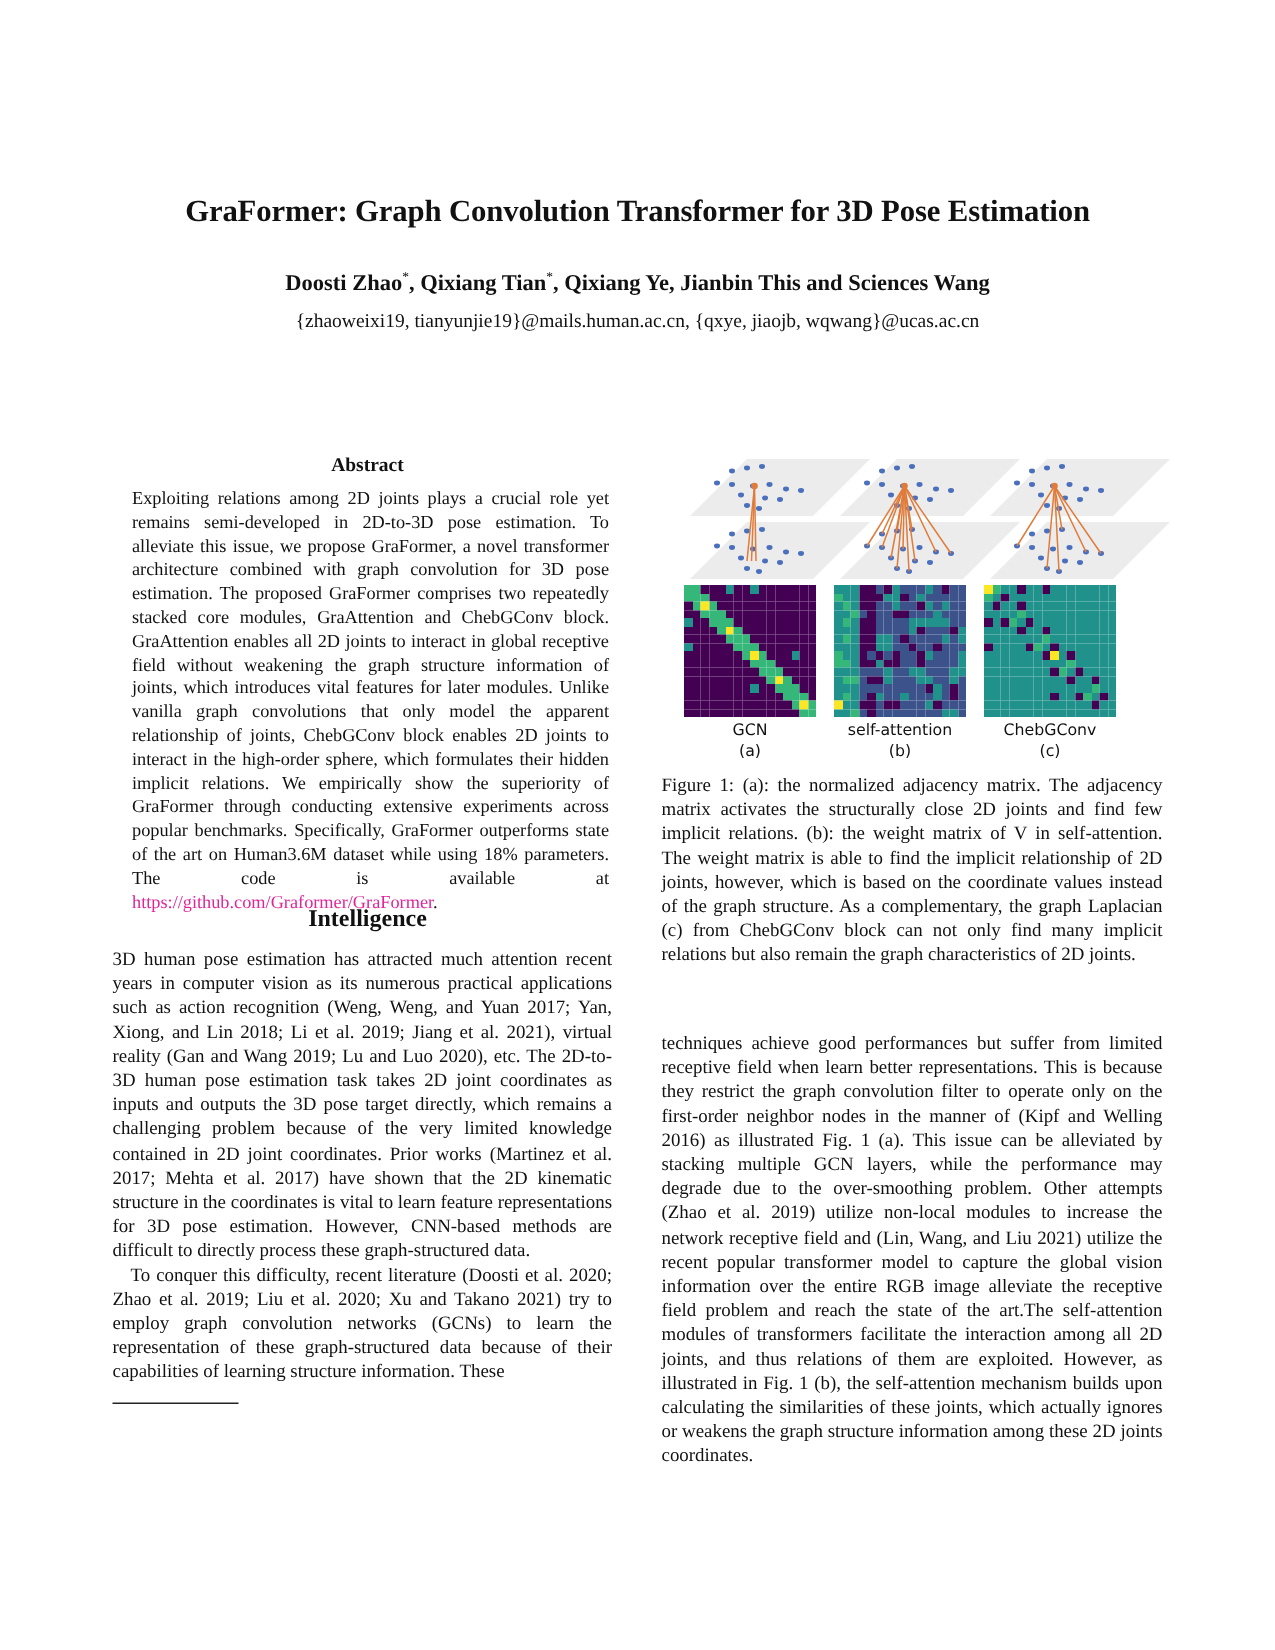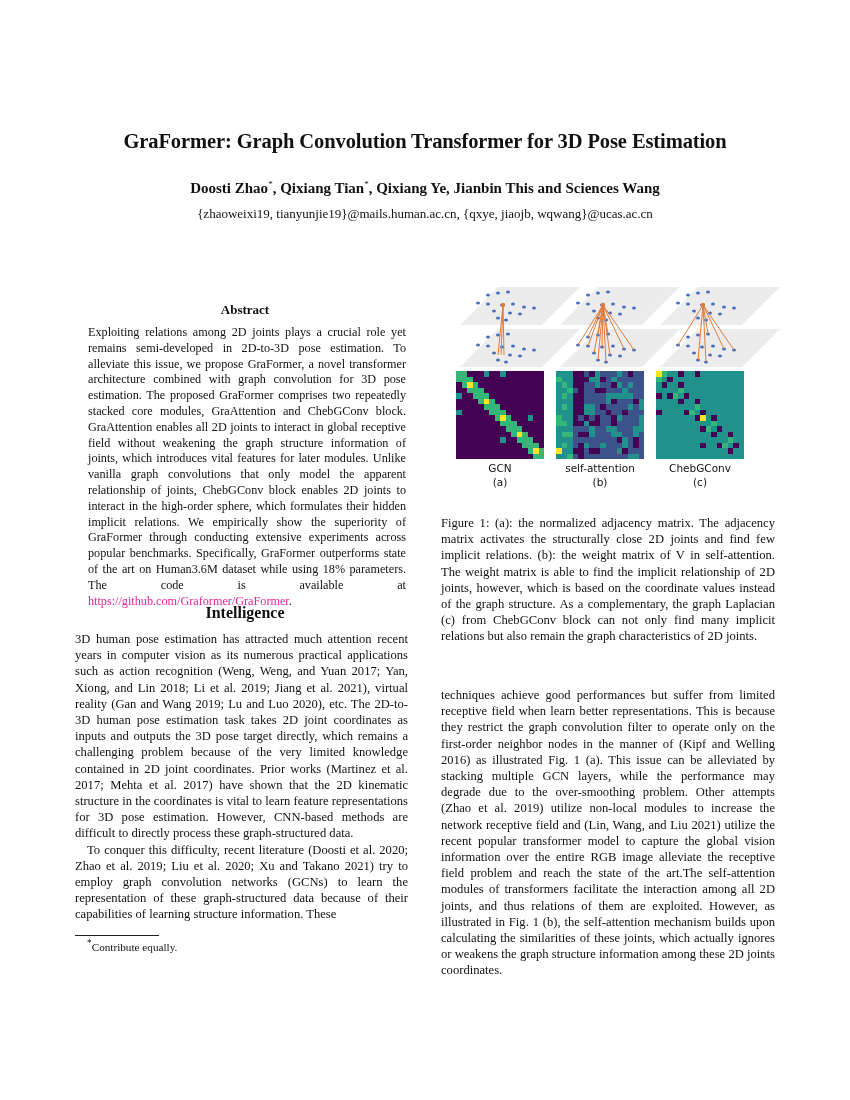--- a/index.html
+++ b/index.html
@@ -18,21 +18,21 @@
               font-weight: bold; font-size: 13px; }
   .abstract { left: 88px; width: 318px; top: 325px; font-size: 12.2px; line-height: 15.8px; }
   .link { color: #e0259a; }
   .intro-head { position: absolute; left: 75px; width: 340px; top: 604px; text-align: center;
                 font-weight: bold; font-size: 16px; }
   .intro { left: 75px; width: 333px; top: 631px; }
   .intro .indent { text-indent: 12px; }
   .footrule { position: absolute; left: 75px; top: 935px; width: 84px; border-top: 1px solid #222; }
   .footnote { position: absolute; left: 75px; width: 333px; top: 937px; font-size: 11.2px; line-height: 13.5px; }
   .footnote .fn { padding-left: 12px; }
-  .figure { position: absolute; left: 450px; top: 283px; width: 318px; height: 205px; }
+  .figure { position: absolute; left: 450px; top: 302px; width: 318px; height: 205px; }
   .panel { position: absolute; top: 0; width: 100px; }
   .plane-wrap { position: absolute; left: 0; width: 100px; height: 42px; }
   .plane { position: absolute; left: 10px; top: 0; width: 82px; height: 38px; background: #ececec;
            transform: skewX(-45deg); transform-origin: bottom left; }
   .heat { position: absolute; left: 6px; top: 88px; width: 88px; height: 88px;
           display: grid; grid-template-columns: repeat(16, 1fr); grid-template-rows: repeat(16, 1fr); }
   .heat div { width: 100%; height: 100%; }
   .fig-label { position: absolute; left: 0; width: 100px; text-align: center;
                font-family: "DejaVu Sans", "Liberation Sans", sans-serif; font-size: 10.5px; }
   .fig-label.name { top: 179px; }
@@ -60,21 +60,20 @@
 </div>
 
 <div class="intro-head">Intelligence</div>
 <div class="col intro">
   <p>3D human pose estimation has attracted much attention recent years in computer vision as its numerous practical applications such as action recognition  (Weng, Weng, and Yuan 2017; Yan, Xiong, and Lin 2018; Li et al. 2019; Jiang et al. 2021), virtual reality (Gan and Wang 2019; Lu and Luo 2020), etc. The 2D-to-3D human pose estimation task takes 2D joint coordinates as inputs and outputs the 3D pose target directly, which remains a challenging problem because of the very limited knowledge contained in 2D joint coordinates. Prior works  (Martinez et al. 2017; Mehta et al. 2017) have shown that the 2D kinematic structure in the coordinates is vital to learn feature representations for 3D pose estimation. However, CNN-based methods are difficult to directly process these graph-structured data.</p>
   <p class="indent">To conquer this difficulty, recent literature  (Doosti et al. 2020; Zhao et al. 2019; Liu et al. 2020; Xu and Takano 2021) try to employ graph convolution networks (GCNs) to learn the representation of these graph-structured data because of their capabilities of learning structure information. These</p>
 </div>
 
 <div class="footrule"></div>
 <div class="footnote">
-  <div class="fn"><sup>*</sup><span>Contribute equally.</span></div>
 </div>
 
 <div class="figure">
   <div class="panel" style="left:0">
     <div class="plane-wrap" style="top:4px">
         <div class="plane"></div>
       </div>
     <div class="plane-wrap" style="top:46px">
         <div class="plane"></div>
       </div>

